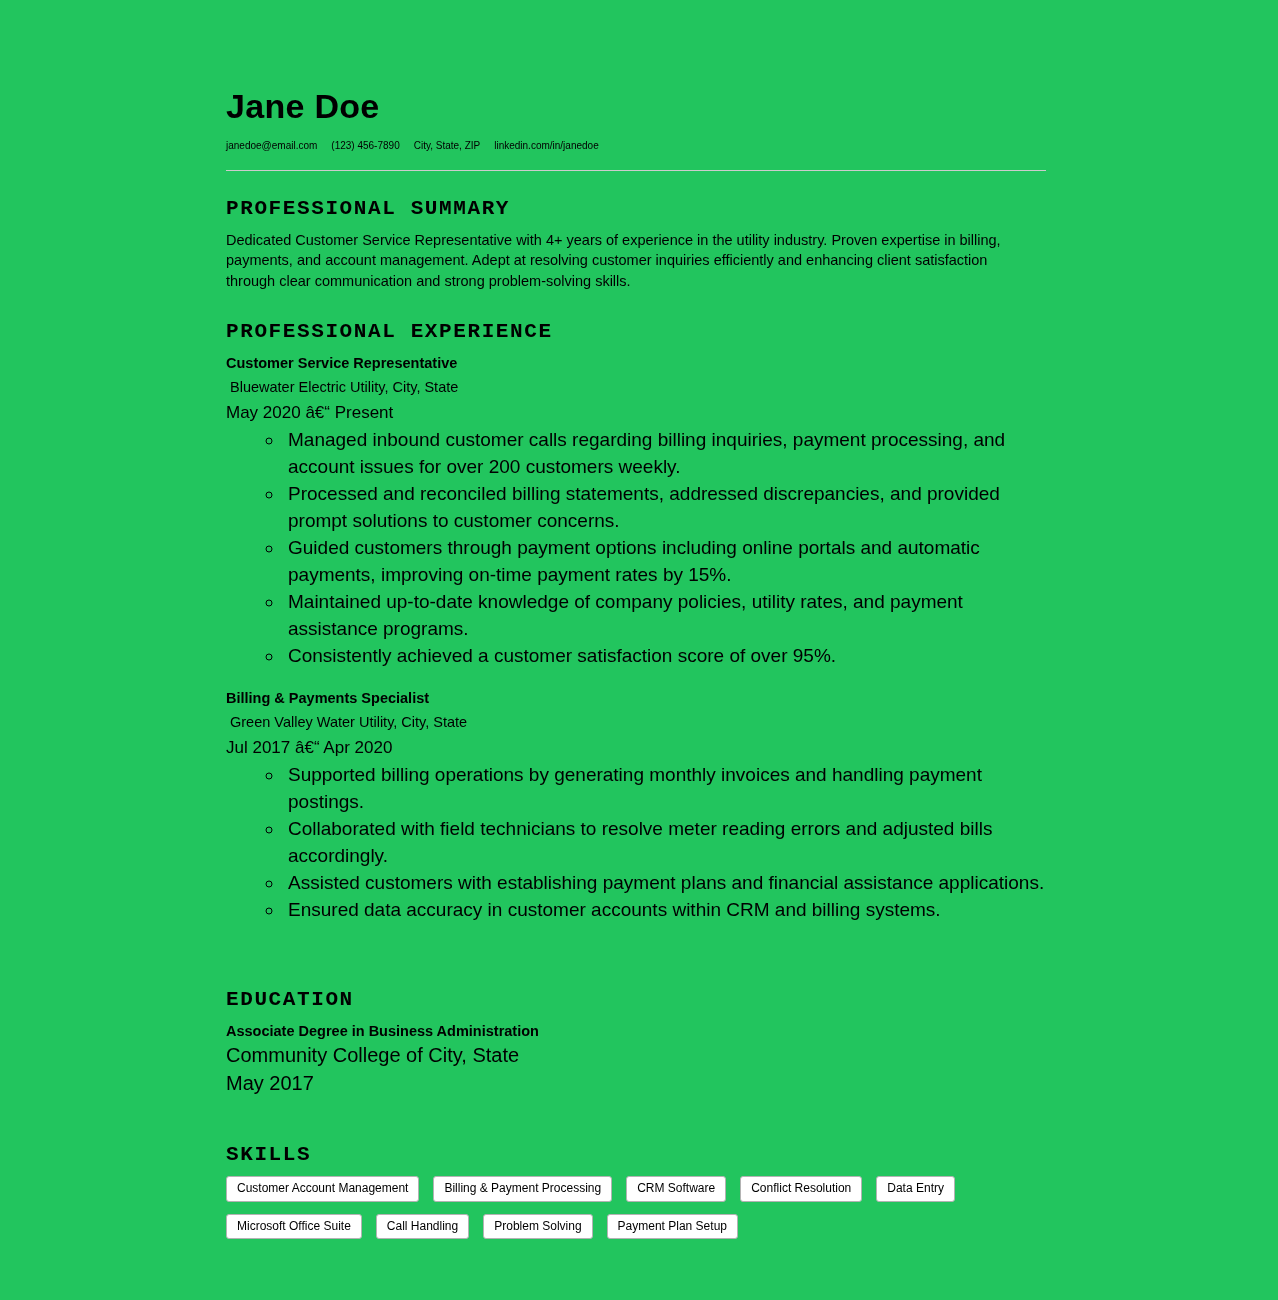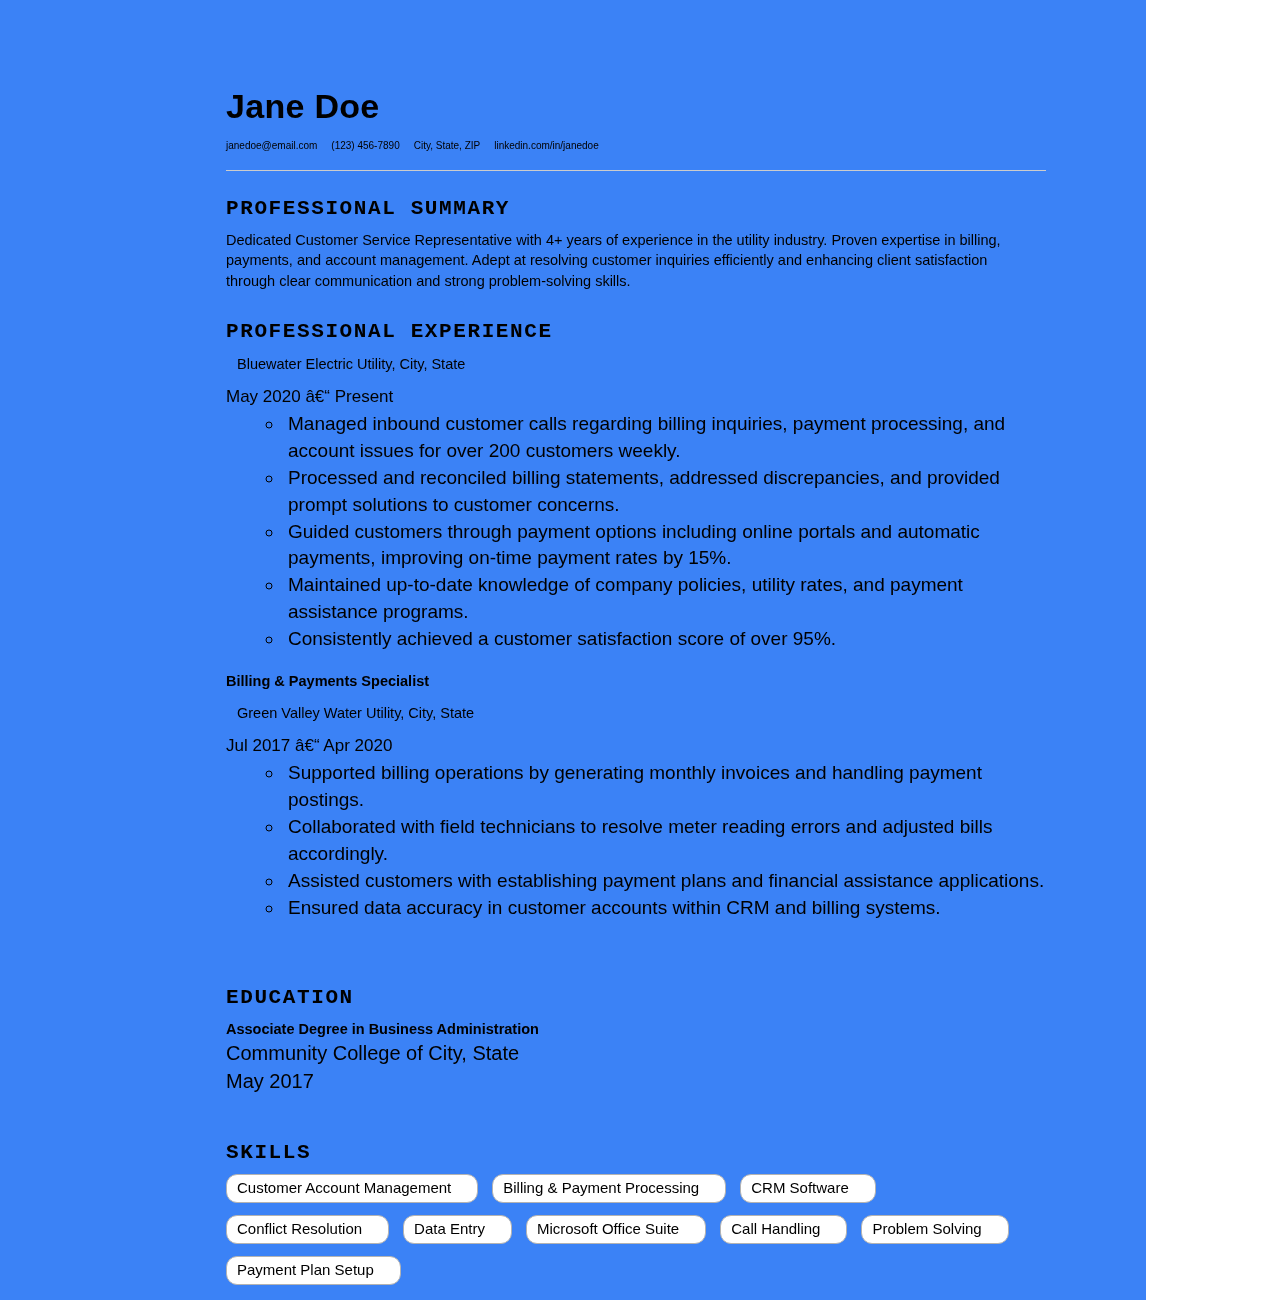--- a/index.html
+++ b/index.html
@@ -7,24 +7,24 @@
     padding: 0;
     background: #ffffff;
   }
   body {
     width: 1278px;
     min-height: 1300px;
     font-family: "Liberation Sans", sans-serif;
     color: #000000;
   }
   .page {
-    width: 1146px;
+    width: 1278px;
     min-height: 1300px;
     position: relative;
-    background: #3b82f6;
+    background: #22c55e;
   }
   .resume {
     position: absolute;
     left: 226px;
     top: 86px;
     width: 820px;
   }
   .name {
     font-size: 34px;
     font-weight: bold;
@@ -67,21 +67,21 @@
   }
   .job-title {
     font-size: 14.5px;
     font-weight: bold;
     line-height: 1.4;
     margin: 0;
   }
   .job-company {
     font-size: 14.5px;
     line-height: 1.4;
-    margin: 11px;
+    margin: 4px;
   }
   .job-dates {
     font-size: 17px;
     line-height: 1.4;
     margin: 0 0 2px 0;
   }
   ul.bullets {
     margin: 0;
     padding-left: 58px;
     list-style-type: circle;
@@ -106,23 +106,23 @@
   .skills-wrap {
     margin-top: 6px;
     display: flex;
     flex-wrap: wrap;
     gap: 12px 14px;
     width: 800px;
   }
   .skill {
     display: inline-block;
     border: 1px solid #b3b3b3;
-    border-radius: 11px;
-    padding: 4px 26px 5px 10px;
-    font-size: 15px;
+    border-radius: 3px;
+    padding: 4px 10px 5px 10px;
+    font-size: 12px;
     line-height: 1.2;
     background: #ffffff;
     white-space: nowrap;
   }
   .block-spacer-lg { height: 30px; }
 </style>
 </head>
 <body>
 
 <div class="page">
@@ -135,20 +135,21 @@
     </div>
 
     <hr class="hr">
 
     <h2 class="section-title">PROFESSIONAL SUMMARY</h2>
     <p class="summary-text">Dedicated Customer Service Representative with 4+ years of experience in the utility industry. Proven expertise in billing, payments, and account management. Adept at resolving customer inquiries efficiently and enhancing client satisfaction through clear communication and strong problem-solving skills.</p>
 
     <h2 class="section-title">PROFESSIONAL EXPERIENCE</h2>
 
     <div class="exp-block">
+      <p class="job-title">Customer Service Representative</p>
       <p class="job-company">Bluewater Electric Utility, City, State</p>
       <p class="job-dates">May 2020 â€“ Present</p>
       <ul class="bullets">
         <li>Managed inbound customer calls regarding billing inquiries, payment processing, and account issues for over 200 customers weekly.</li>
         <li>Processed and reconciled billing statements, addressed discrepancies, and provided prompt solutions to customer concerns.</li>
         <li>Guided customers through payment options including online portals and automatic payments, improving on-time payment rates by 15%.</li>
         <li>Maintained up-to-date knowledge of company policies, utility rates, and payment assistance programs.</li>
         <li>Consistently achieved a customer satisfaction score of over 95%.</li>
       </ul>
     </div>

